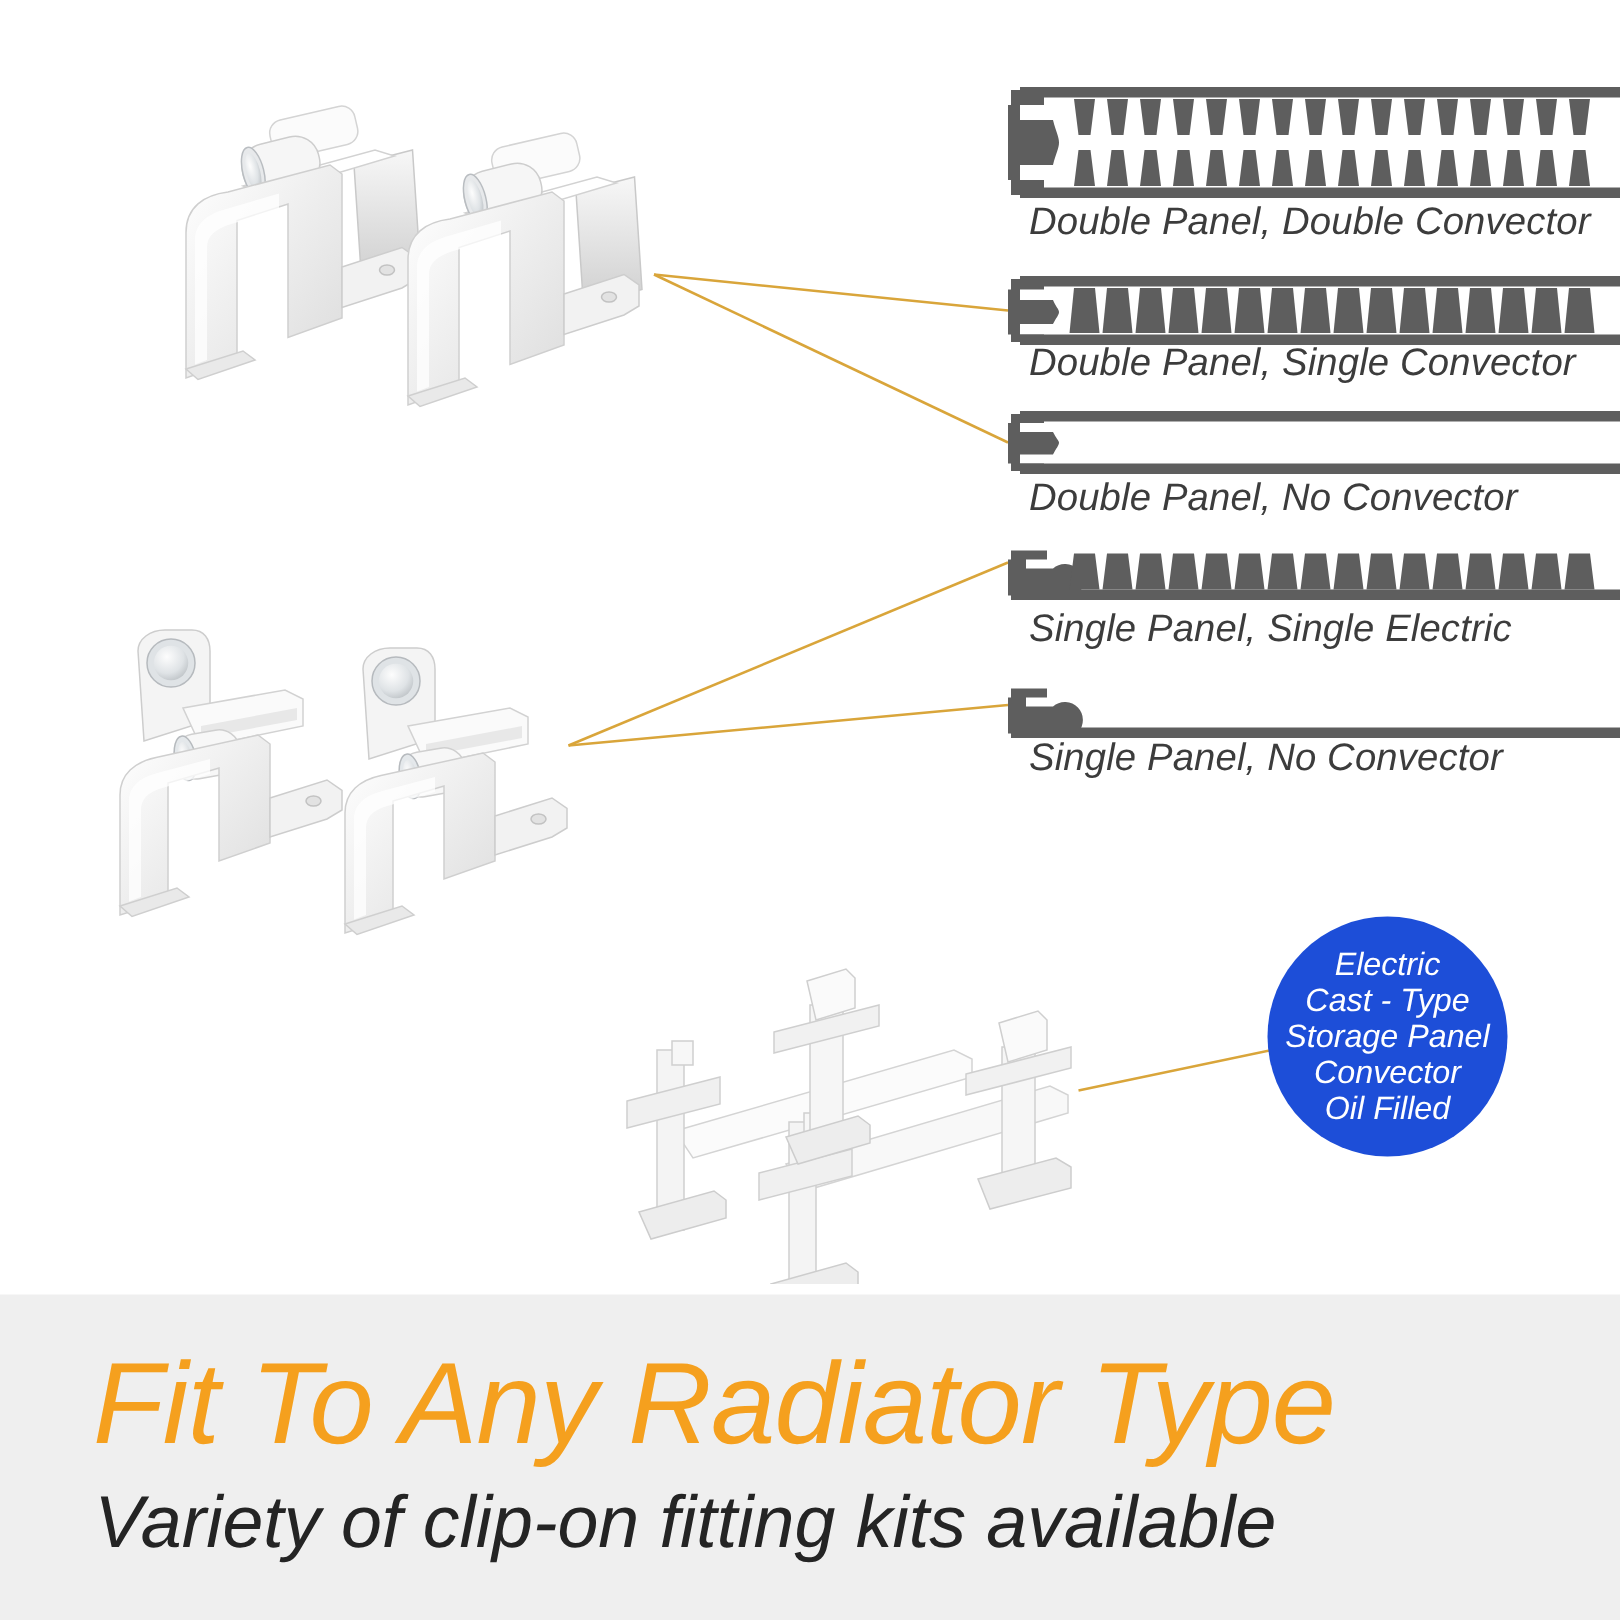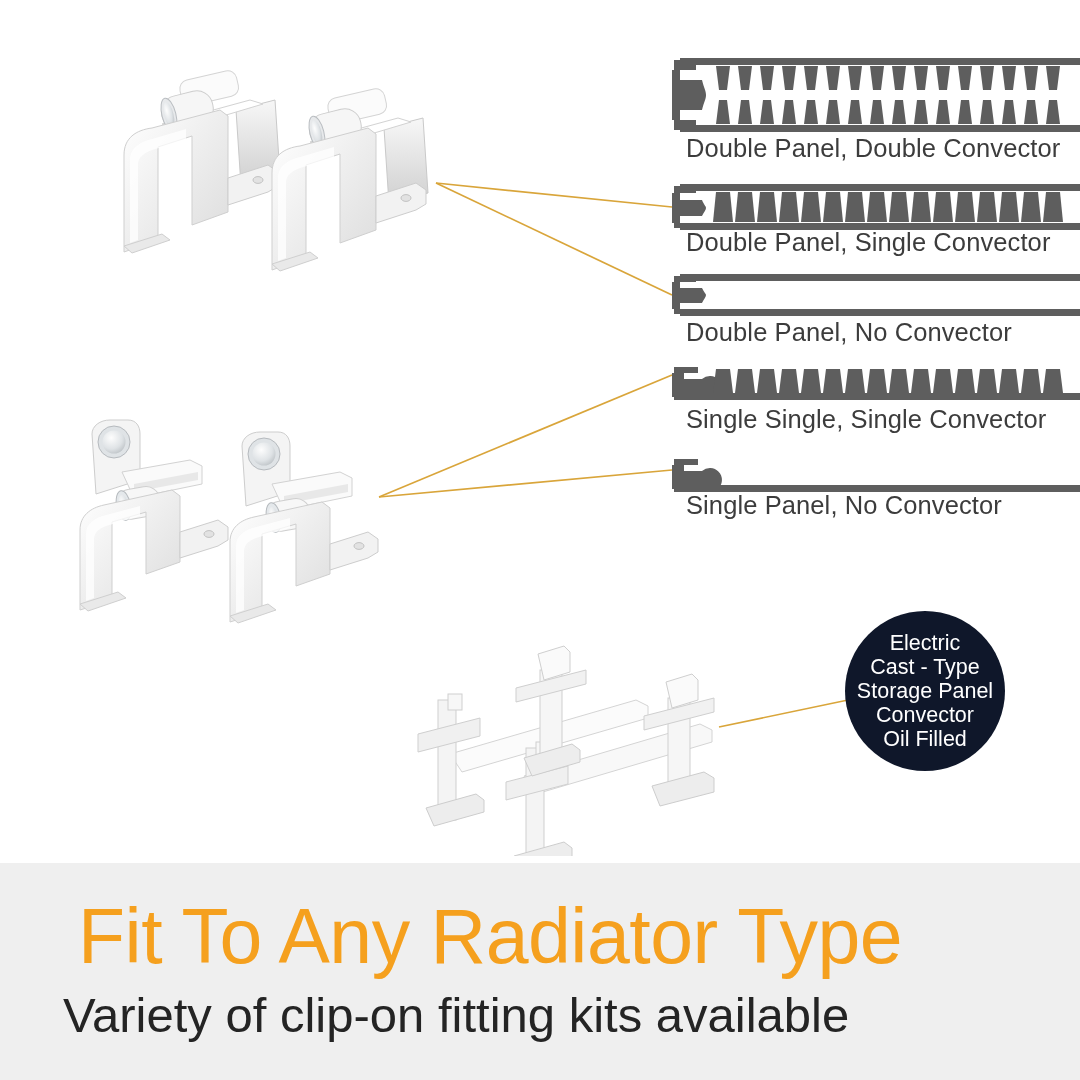--- a/index.html
+++ b/index.html
@@ -2,49 +2,49 @@
 <html><head>
 <meta charset="utf-8">
 <style>
   html,body{margin:0;padding:0;}
   body{
     width:1080px;height:1080px;overflow:hidden;
     background:#ffffff;
     font-family:"Liberation Sans", sans-serif;
     position:relative;
   }
-  #stage{position:absolute;inset:0;width:1064px;height:1080px;}
+  #stage{position:absolute;inset:0;width:1064px;height:1080px;font-style:italic;}
 
   
   .rad-row{position:absolute;left:672px;}
   .rad-label{
     position:absolute;left:686px;
     font-size:25.5px;color:#3c3c3c;
     white-space:nowrap;letter-spacing:.1px;
   }
 
   
   #badge{
     position:absolute;left:845px;top:611px;
     width:160px;height:160px;border-radius:50%;
-    background:#0f172a;
+    background:#1d4ed8;
     display:flex;flex-direction:column;
     align-items:center;justify-content:center;
     color:#ffffff;font-size:21.5px;line-height:1.12;
     text-align:center;
   }
   #badge span{display:block;white-space:nowrap;}
 
   
   #banner{
     position:absolute;left:0;top:863px;width:1080px;height:217px;
     background:#efefef;
   }
   #banner-title{
-    position:absolute;left:78px;top:29px;
+    position:absolute;left:62px;top:29px;
     font-size:77px;color:#F5A01E;
     letter-spacing:-0.5px;white-space:nowrap;
   }
   #banner-sub{
     position:absolute;left:63px;top:124px;
     font-size:49px;color:#242424;
     white-space:nowrap;
   }
 
   
@@ -313,21 +313,21 @@
           <path d="M308,6 L322,6 L325,30 L305,30 Z"></path>
           <path d="M330,6 L344,6 L347,30 L327,30 Z"></path>
           <path d="M352,6 L366,6 L369,30 L349,30 Z"></path>
           <path d="M374,6 L388,6 L391,30 L371,30 Z"></path>
         </g>
 
         <rect x="12" y="30" width="396" height="7"></rect>
       </g>
     </svg>
   </div>
-  <div class="rad-label" style="top:405px;">Single Single, Single Convector</div>
+  <div class="rad-label" style="top:405px;">Single Panel, Single Electric</div>
 
   <div class="rad-row" style="top:455px;">
     <svg width="408" height="42">
       <g fill="#5e5e5e">
         <path d="M2,4 L26,4 L26,10 L12,10 L12,16 L30,16 A12,12 0 1 1 30,34 L12,34 L12,37 L2,37 L2,34 L0,34 L0,10 L2,10 Z"></path>
         <rect x="12" y="30" width="396" height="7"></rect>
       </g>
     </svg>
   </div>
   <div class="rad-label" style="top:491px;">Single Panel, No Convector</div>

